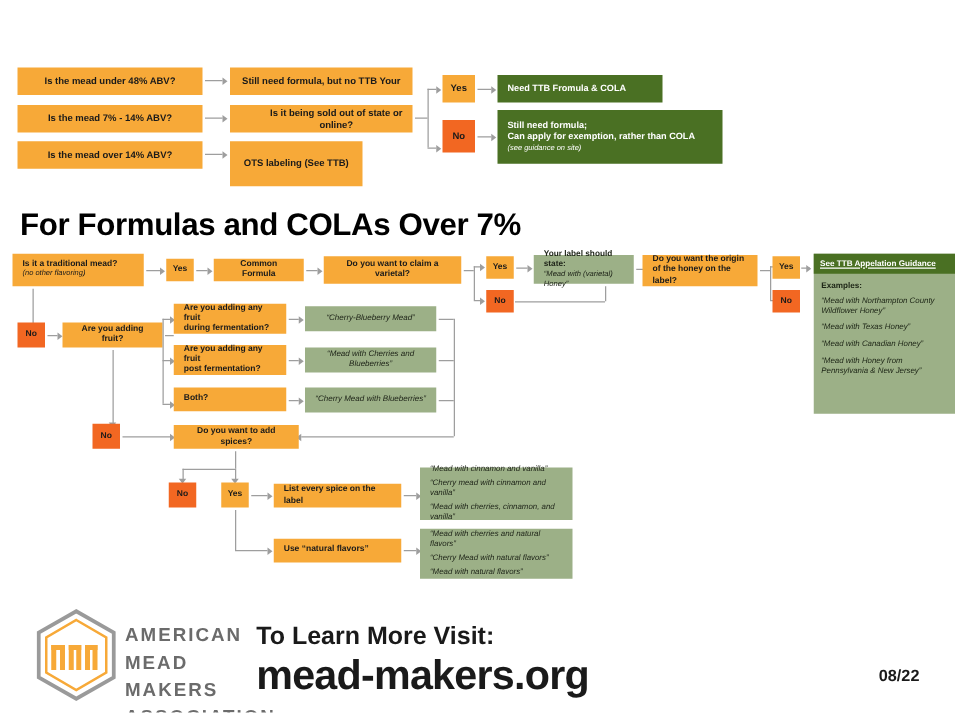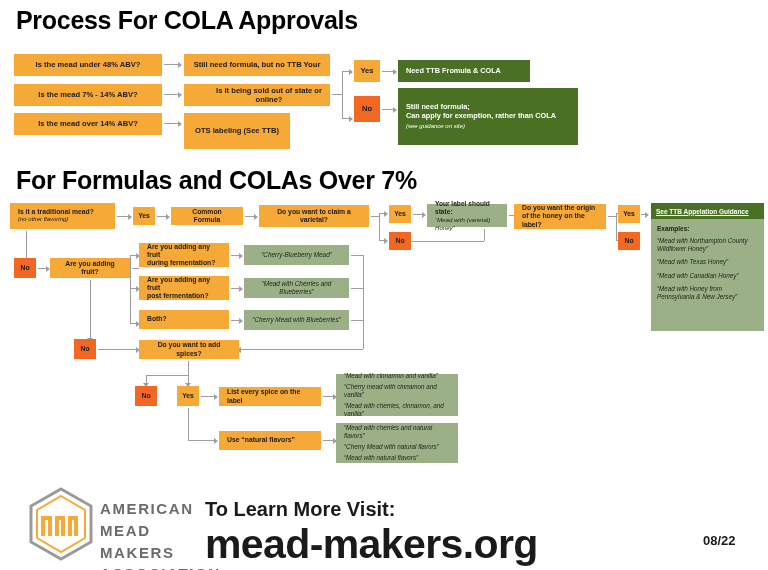--- a/index.html
+++ b/index.html
@@ -109,34 +109,33 @@
     position:absolute;left:100px;top:20px;
     font-size:15px;font-weight:bold;color:#6b6b6b;
     letter-spacing:1.6px;line-height:1.45;
   }
   #visit-line{
     position:absolute;left:205px;top:20px;
     font-size:20px;font-weight:bold;color:#1a1a1a;white-space:nowrap;
   }
   #site-line{
     position:absolute;left:205px;top:43px;
-    font-size:41px;font-weight:bold;color:#1a1a1a;
+    font-size:33px;font-weight:bold;color:#1a1a1a;
     letter-spacing:-0.6px;white-space:nowrap;
   }
   #date-stamp{
     position:absolute;left:703px;top:533px;
     font-size:13px;font-weight:bold;color:#1a1a1a;
   }
 </style>
 </head>
 <body>
 
 <div id="stage">
 
-  <div class="h1" id="title-1">Process For COLA Approvals</div>
 
   <div class="node orange pad ctr" style="left:14px;top:54px;width:148px;height:22px;font-size:7.6px;">Is the mead under 48% ABV?</div>
   <div class="node orange pad ctr" style="left:14px;top:84px;width:148px;height:22px;font-size:7.6px;">Is the mead 7% - 14% ABV?</div>
   <div class="node orange pad ctr" style="left:14px;top:113px;width:148px;height:22px;font-size:7.6px;">Is the mead over 14% ABV?</div>
 
   <div class="ln hln" style="left:164px;top:64px;width:14px;"></div>
   <div class="arrow" style="left:178px;top:62px;"></div>
   <div class="ln hln" style="left:164px;top:94px;width:14px;"></div>
   <div class="arrow" style="left:178px;top:92px;"></div>
   <div class="ln hln" style="left:164px;top:123px;width:14px;"></div>
@@ -156,21 +155,21 @@
   <div class="node orange ctr" style="left:354px;top:60px;width:26px;height:22px;font-size:7.6px;">Yes</div>
   <div class="node red ctr" style="left:354px;top:96px;width:26px;height:26px;font-size:7.6px;">No</div>
 
   <div class="ln hln" style="left:382px;top:71px;width:11px;"></div>
   <div class="arrow" style="left:393px;top:69px;"></div>
   <div class="ln hln" style="left:382px;top:109px;width:11px;"></div>
   <div class="arrow" style="left:393px;top:107px;"></div>
 
   <div class="node dgreen pad lft" style="left:398px;top:60px;width:132px;height:22px;font-size:7.3px;">Need TTB Fromula &amp; COLA</div>
 
-  <div class="node dgreen pad lft" style="left:398px;top:88px;width:180px;height:57px;font-size:7.3px;">
+  <div class="node dgreen pad lft" style="left:398px;top:88px;width:180px;height:43px;font-size:7.3px;">
     <span>Still need formula;</span>
     <span>Can apply for exemption, rather than COLA</span>
     <span class="sub" style="margin-top:2px;">(see guidance on site)</span>
   </div>
 
   <div class="h1" id="title-2">For Formulas and COLAs Over 7%</div>
 
   <div class="node orange pad lft" style="left:10px;top:203px;width:105px;height:26px;font-size:6.8px;">
     <span>Is it a traditional mead?</span>
     <span class="sub">(no other flavoring)</span>

